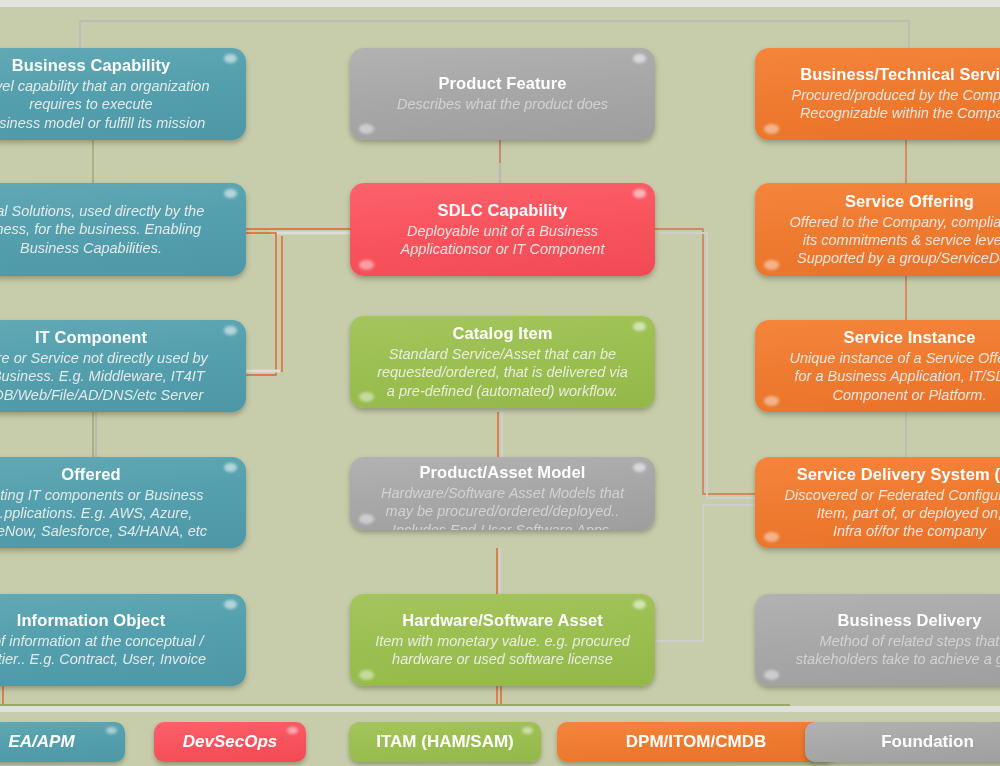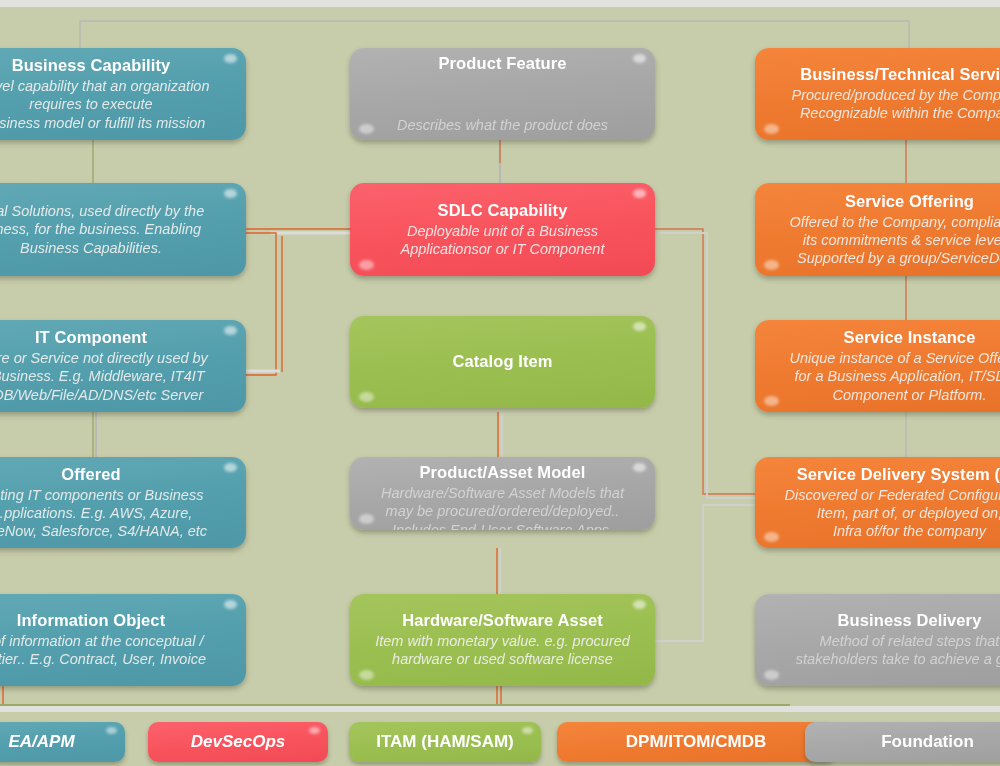--- a/index.html
+++ b/index.html
@@ -129,21 +129,21 @@
   <div class="strip-mid-olive"></div>
   <div class="strip-mid"></div>
 
   <div id="nodes">
       <div class="node c-teal" style="left: -64px; top: 48px; width: 310px; height: 92px;">
         <div class="ttl">Business Capability</div>
         <div class="desc">…evel capability that an organization
 requires to execute
 …usiness model or fulfill its mission</div>
       </div>
-      <div class="node c-gray" style="left: 350px; top: 48px; width: 305px; height: 92px; justify-content: space-between;">
+      <div class="node c-gray" style="left: 350px; top: 48px; width: 305px; height: 92px;">
         <div class="ttl">Product Feature</div>
         <div class="desc">Describes what the product does</div>
       </div>
       <div class="node c-orange" style="left: 755px; top: 48px; width: 309px; height: 92px;">
         <div class="ttl">Business/Technical Service</div>
         <div class="desc">Procured/produced by the Company.
 Recognizable within the Company</div>
       </div>
       <div class="node c-teal" style="left: -64px; top: 183px; width: 310px; height: 93px;">
         <div class="desc">…tal Solutions, used directly by the
@@ -162,20 +162,23 @@
 Supported by a group/ServiceDesk</div>
       </div>
       <div class="node c-teal" style="left: -64px; top: 320px; width: 310px; height: 92px;">
         <div class="ttl">IT Component</div>
         <div class="desc">…are or Service not directly used by
 …Business. E.g. Middleware, IT4IT
 …DB/Web/File/AD/DNS/etc Server</div>
       </div>
       <div class="node c-green" style="left: 350px; top: 316px; width: 305px; height: 92px;">
         <div class="ttl">Catalog Item</div>
+        <div class="desc">Standard Service/Asset that can be
+requested/ordered, that is delivered via
+a pre-defined (automated) workflow.</div>
       </div>
       <div class="node c-orange" style="left: 755px; top: 320px; width: 309px; height: 92px;">
         <div class="ttl">Service Instance</div>
         <div class="desc">Unique instance of a Service Offering
 for a Business Application, IT/SDLC
 Component or Platform.</div>
       </div>
       <div class="node c-teal" style="left: -64px; top: 457px; width: 310px; height: 91px;">
         <div class="ttl">Offered</div>
         <div class="desc">…sting IT components or Business
@@ -208,21 +211,21 @@
         <div class="ttl">Business Delivery</div>
         <div class="desc">Method of related steps that
 stakeholders take to achieve a goal</div>
       </div>
     </div>
 
   <div id="legend">
       <div class="legend-pill c-teal ital" style="left: -42px; width: 167px;">
         <span>EA/APM</span>
       </div>
-      <div class="legend-pill c-red ital" style="left: 148px; width: 180px;">
+      <div class="legend-pill c-red ital" style="left: 154px; width: 152px;">
         <span>DevSecOps</span>
       </div>
       <div class="legend-pill c-green" style="left: 349px; width: 192px;">
         <span>ITAM (HAM/SAM)</span>
       </div>
       <div class="legend-pill c-orange" style="left: 557px; width: 278px;">
         <span>DPM/ITOM/CMDB</span>
       </div>
       <div class="legend-pill c-gray" style="left: 805px; width: 245px;">
         <span>Foundation</span>

